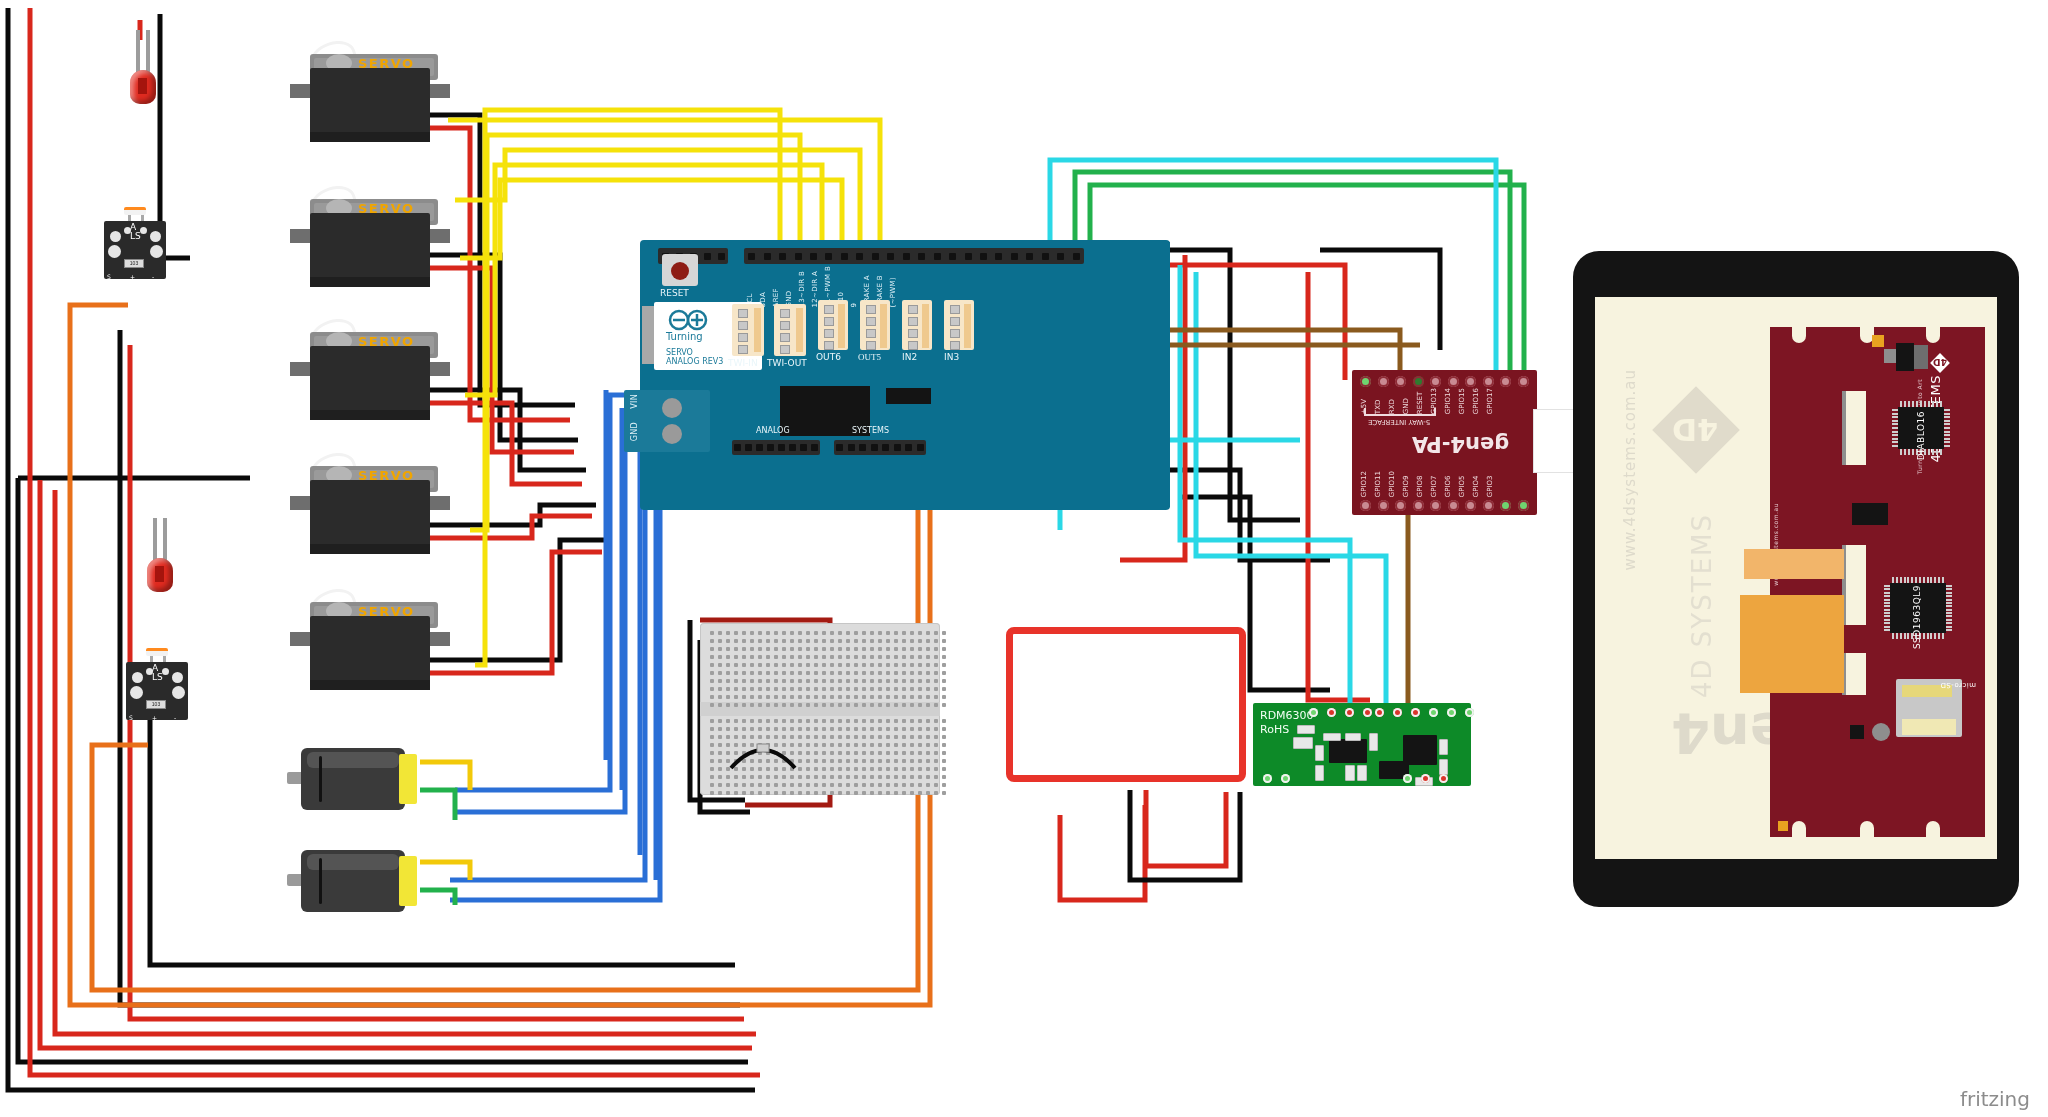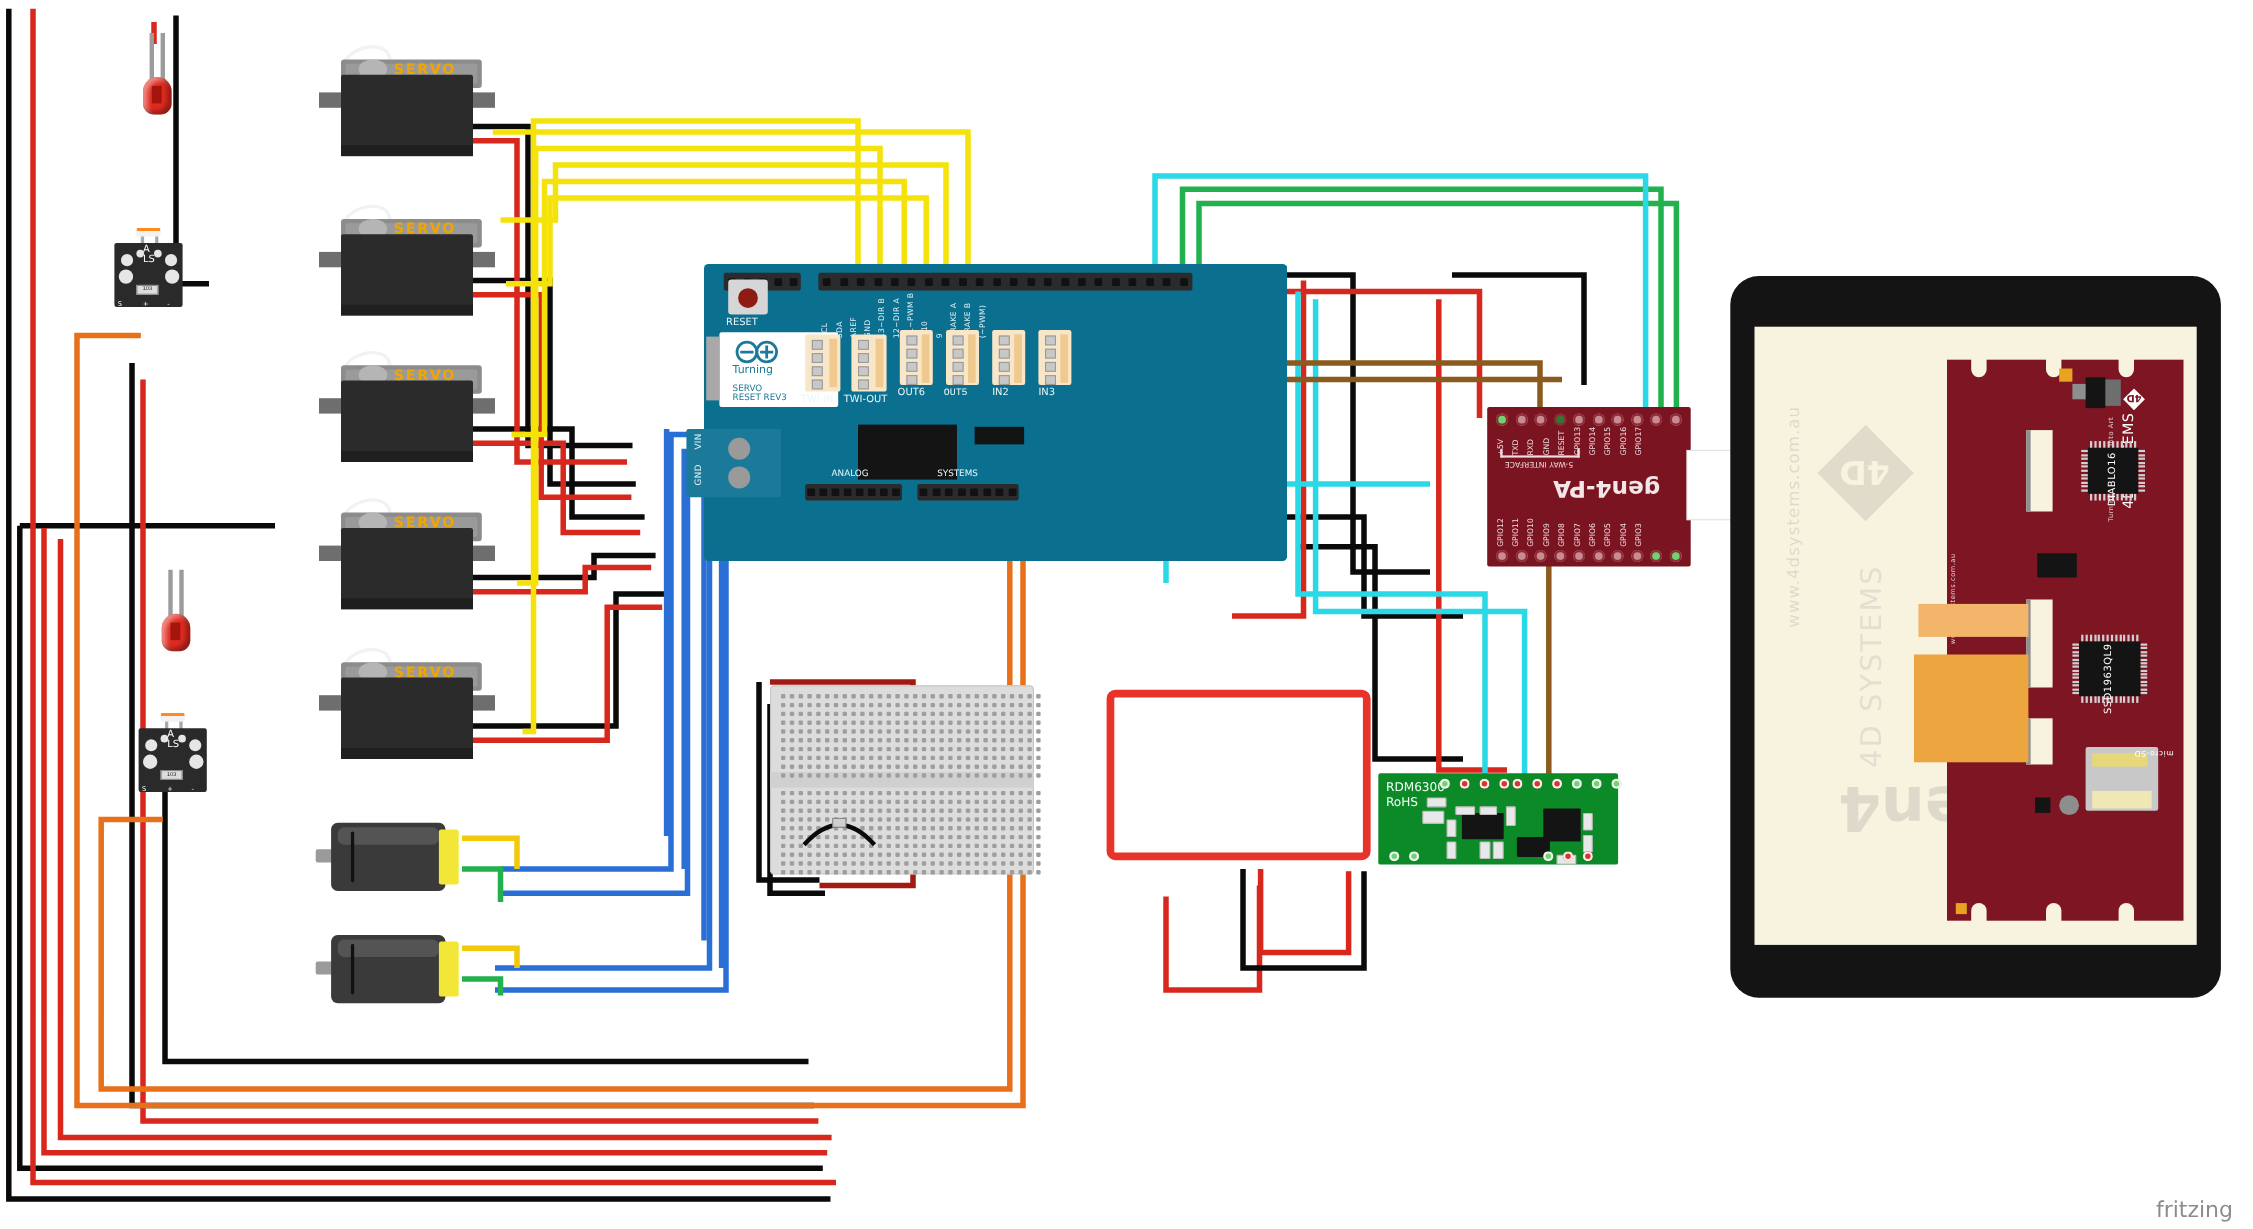--- a/index.html
+++ b/index.html
@@ -1308,21 +1308,21 @@
     <div style="position:absolute;left:6px;top:60px;width:108px;height:68px;background:#ffffff;border-radius:2px;">
       <svg width="44" height="24" style="position:absolute;left:12px;top:6px;">
         <circle cx="13" cy="12" r="9" fill="none" stroke="#1b7a99" stroke-width="2.5"></circle>
         <circle cx="31" cy="12" r="9" fill="none" stroke="#1b7a99" stroke-width="2.5"></circle>
         <line x1="7" y1="12" x2="19" y2="12" stroke="#1b7a99" stroke-width="2.5"></line>
         <line x1="25" y1="12" x2="37" y2="12" stroke="#1b7a99" stroke-width="2.5"></line>
         <line x1="31" y1="6" x2="31" y2="18" stroke="#1b7a99" stroke-width="2.5"></line>
       </svg>
       <div style="position:absolute;left:12px;top:29px;color:#1b7a99;font-size:10px;font-family:'DejaVu Sans',sans-serif;">Turning</div>
       <div style="position:absolute;left:12px;top:46px;color:#1b7a99;font-size:8px;font-family:'DejaVu Sans',sans-serif;">SERVO</div>
-      <div style="position:absolute;left:12px;top:55px;color:#1b7a99;font-size:8px;font-family:'DejaVu Sans',sans-serif;">RESET REV3</div>
+      <div style="position:absolute;left:12px;top:55px;color:#1b7a99;font-size:8px;font-family:'DejaVu Sans',sans-serif;">ANALOG REV3</div>
     </div>
     <div style="position:absolute;left:-6px;top:64px;width:12px;height:58px;background:#a8a8a8;"></div>
 
     <div style="position:absolute;left:84px;top:62px;width:32px;height:52px;background:#f7e6c8;border-radius:2px;">
         <div style="position: absolute; left: 6px; top: 5px; width: 10px; height: 9px; background: rgb(200, 200, 200); border: 1px solid rgb(154, 154, 154);"></div>
         <div style="position: absolute; left: 6px; top: 17px; width: 10px; height: 9px; background: rgb(200, 200, 200); border: 1px solid rgb(154, 154, 154);"></div>
         <div style="position: absolute; left: 6px; top: 29px; width: 10px; height: 9px; background: rgb(200, 200, 200); border: 1px solid rgb(154, 154, 154);"></div>
         <div style="position: absolute; left: 6px; top: 41px; width: 10px; height: 9px; background: rgb(200, 200, 200); border: 1px solid rgb(154, 154, 154);"></div>
         <div style="position: absolute; right: 3px; top: 4px; width: 7px; height: 44px; background: rgb(239, 201, 142);"></div>
       </div>
@@ -1346,21 +1346,21 @@
       </div>
     <div style="position:absolute;left:168px;top:110px;color:#eaf6fa;font-size:9px;font-family:'DejaVu Sans',sans-serif;">OUT6</div>
 
     <div style="position:absolute;left:212px;top:58px;width:30px;height:50px;background:#f7e6c8;border-radius:2px;">
         <div style="position: absolute; left: 6px; top: 5px; width: 10px; height: 9px; background: rgb(200, 200, 200); border: 1px solid rgb(154, 154, 154);"></div>
         <div style="position: absolute; left: 6px; top: 17px; width: 10px; height: 9px; background: rgb(200, 200, 200); border: 1px solid rgb(154, 154, 154);"></div>
         <div style="position: absolute; left: 6px; top: 29px; width: 10px; height: 9px; background: rgb(200, 200, 200); border: 1px solid rgb(154, 154, 154);"></div>
         <div style="position: absolute; left: 6px; top: 41px; width: 10px; height: 9px; background: rgb(200, 200, 200); border: 1px solid rgb(154, 154, 154);"></div>
         <div style="position: absolute; right: 3px; top: 4px; width: 7px; height: 44px; background: rgb(239, 201, 142);"></div>
       </div>
-    <div style="position:absolute;left:210px;top:110px;color:#eaf6fa;font-size:9px;font-family:Liberation Mono, monospace;">OUT5</div>
+    <div style="position:absolute;left:210px;top:110px;color:#eaf6fa;font-size:9px;font-family:Liberation Serif, serif;">OUT5</div>
 
     <div style="position:absolute;left:254px;top:58px;width:30px;height:50px;background:#f7e6c8;border-radius:2px;">
         <div style="position: absolute; left: 6px; top: 5px; width: 10px; height: 9px; background: rgb(200, 200, 200); border: 1px solid rgb(154, 154, 154);"></div>
         <div style="position: absolute; left: 6px; top: 17px; width: 10px; height: 9px; background: rgb(200, 200, 200); border: 1px solid rgb(154, 154, 154);"></div>
         <div style="position: absolute; left: 6px; top: 29px; width: 10px; height: 9px; background: rgb(200, 200, 200); border: 1px solid rgb(154, 154, 154);"></div>
         <div style="position: absolute; left: 6px; top: 41px; width: 10px; height: 9px; background: rgb(200, 200, 200); border: 1px solid rgb(154, 154, 154);"></div>
         <div style="position: absolute; right: 3px; top: 4px; width: 7px; height: 44px; background: rgb(239, 201, 142);"></div>
       </div>
     <div style="position:absolute;left:254px;top:110px;color:#eaf6fa;font-size:9px;font-family:'DejaVu Sans',sans-serif;">IN2</div>
 

